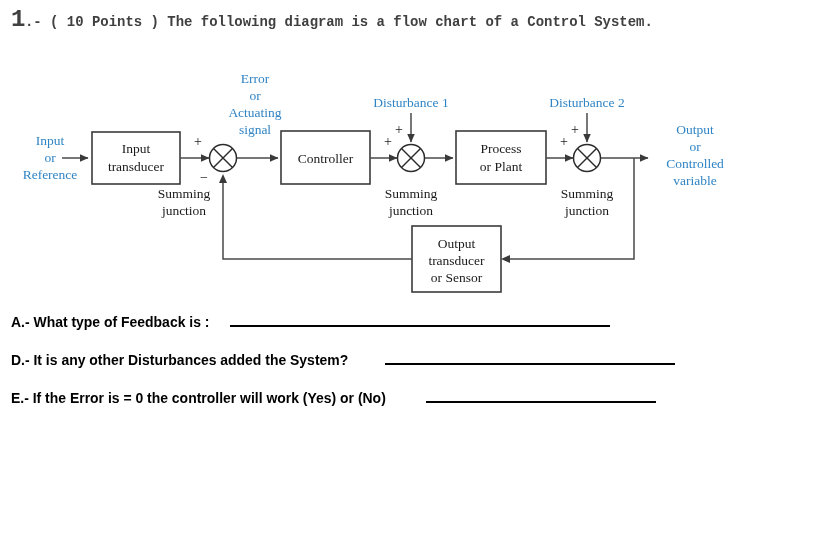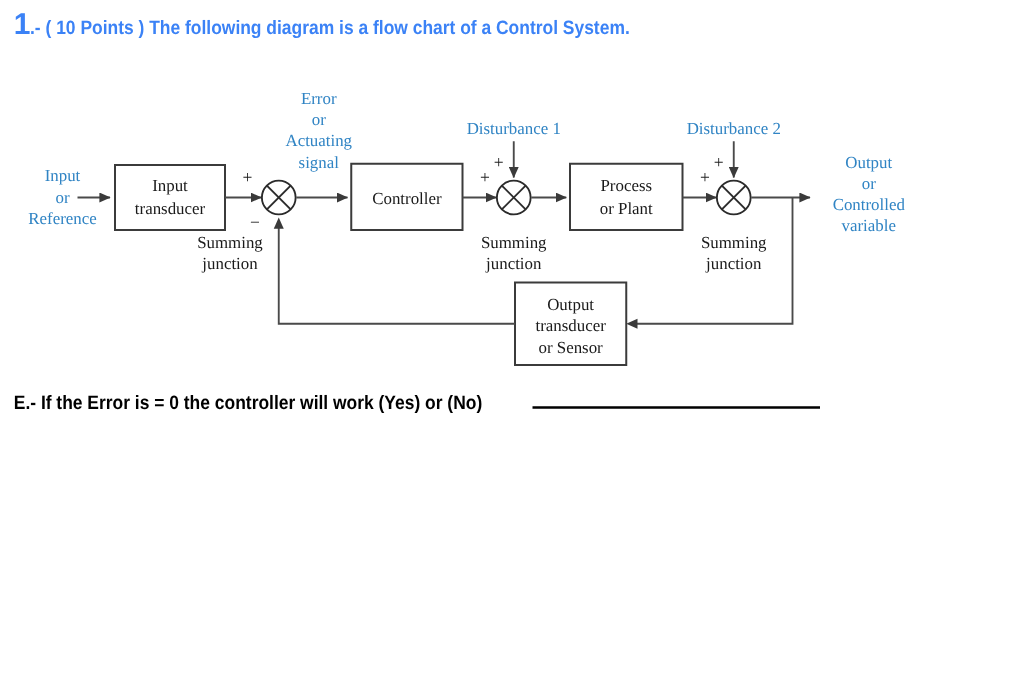--- a/index.html
+++ b/index.html
@@ -15,23 +15,23 @@
     font-family: "Liberation Sans", sans-serif;
     color: #000000;
   }
 
   
   #heading {
     position: absolute;
     left: 11px;
     top: 8px;
     white-space: nowrap;
-    font-family: Liberation Sans, sans-serif;
+    font-family: Liberation Mono, monospace;
     font-weight: bold;
-    color: #3b82f6;
+    color: #404040;
   }
   #heading .q-num {
     font-size: 24px;
     line-height: 24px;
     letter-spacing: -0.5px;
   }
   #heading .q-text {
     font-size: 15.5px;
     line-height: 18px;
     transform: scaleX(0.90);
@@ -231,21 +231,27 @@
   </g>
 
   <polyline class="dg-line" points="412,201 223,201 223,119"></polyline>
   <polygon class="dg-arrow" points="219,125 223,116 227,125"></polygon>
 </svg>
 </div>
 
 <div id="questions">
 
 
-
-
-
+  <div class="q-row">
+    <span class="q-label">A.- What type of Feedback is :</span><span class="q-blank" style="width:380px"></span>
+  </div>
+
+
+
+  <div class="q-row">
+    <span class="q-label">D.- It is any other Disturbances added the System?</span><span class="q-blank" style="width:290px"></span>
+  </div>
 
   <div class="q-row">
     <span class="q-label">E.- If the Error is = 0 the controller will work (Yes) or (No)</span><span class="q-blank" style="width:230px"></span>
   </div>
 
 </div>
 
 </body></html>

